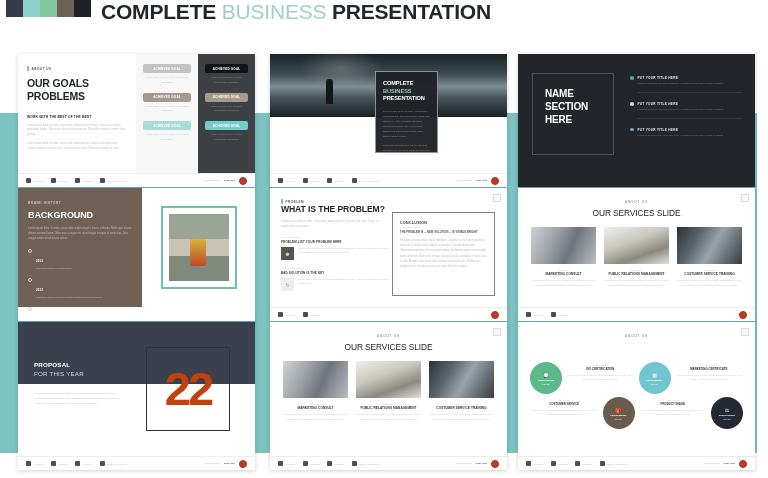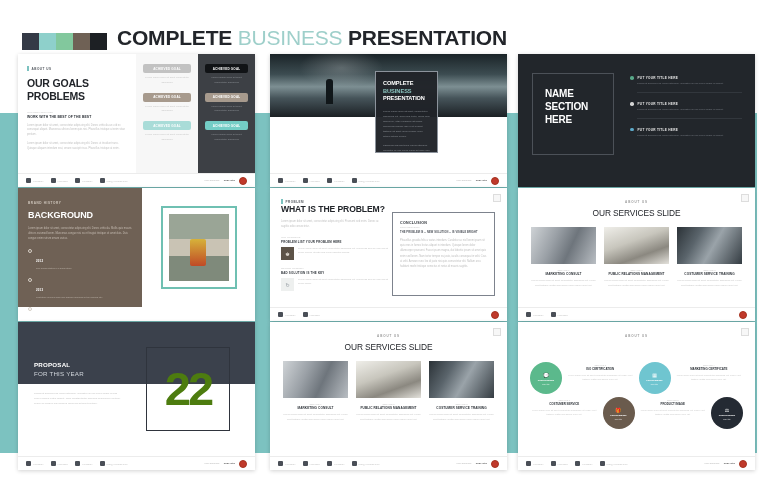--- a/index.html
+++ b/index.html
@@ -13,21 +13,21 @@
   
   .teal-band {
     position:absolute; left:0; top:113px; width:768px; height:340px;
     background:#7cc2c0; z-index:0;
   }
   .white-top { position:absolute; left:0; top:0; width:768px; height:113px; background:#fff; z-index:0; }
   .white-bottom { position:absolute; left:0; top:453px; width:768px; height:25px; background:#fff; z-index:0; }
   .white-right { position:absolute; left:757px; top:0; width:11px; height:478px; background:#fff; z-index:0; }
 
   
-  .header { position:absolute; left:0; top:0; width:768px; height:50px; z-index:5; display:flex; align-items:flex-end; padding-left:22px; }
+  .header { position:absolute; left:0; top:0; width:768px; height:50px; z-index:5; display:flex; align-items:flex-start; padding-left:6px; }
   .palette { display:flex; height:17px; margin-right:10px; }
   .sw { width:17px; height:17px; }
   .title { font-size:21px; font-weight:bold; letter-spacing:-0.2px; color:#22252a; white-space:nowrap; }
   .title .t-teal { color:#9ecfca; font-weight:normal; }
 
   
   .grid { position:absolute; left:0; top:50px; width:644px; height:420px; z-index:4; }
   .slide {
     position:absolute; width:237px; height:133px; background:#fff;
     box-shadow:0 1px 4px rgba(0,0,0,0.18);
@@ -189,21 +189,21 @@
   
   .s7-dark { position:absolute; left:0; top:0; width:237px; height:62px; background:#3b414c; }
   .s7-txt { position:absolute; left:16px; top:39px; }
   .s7-t1 { font-size:6.2px; font-weight:bold; color:#fff; letter-spacing:0.2px; }
   .s7-t2 { font-size:6.2px; color:#cfd4da; letter-spacing:0.2px; margin-top:2px; }
   .s7-p { position:absolute; left:16px; top:62px; width:88px; font-size:2.5px; line-height:2.0; color:#c2c2c2; padding-top:7px; }
   .s7-sq {
     position:absolute; left:128px; top:25px; width:84px; height:84px;
     border:1.4px solid #2f343d; display:flex; align-items:center; justify-content:center;
   }
-  .s7-22 { font-size:47px; font-weight:bold; color:#4d7c0f; line-height:0.82; letter-spacing:-3px; }
+  .s7-22 { font-size:47px; font-weight:bold; color:#c2410c; line-height:0.82; letter-spacing:-3px; }
 
   
   .s9-grid { position:absolute; left:12px; top:40px; width:213px; }
   .s9-row { display:flex; align-items:flex-start; gap:4px; margin-bottom:3px; }
   .s9-col { width:50%; display:flex; gap:4px; }
   .s9-circ { width:32px; height:32px; border-radius:50%; flex-shrink:0; display:flex; flex-direction:column; align-items:center; justify-content:center; color:#fff; }
   .s9-circ .cl { font-size:2.5px; font-weight:bold; }
   .s9-circ .cs { font-size:1.9px; opacity:0.8; margin-top:1px; }
   .s9-circ .gl { font-size:5px; margin-bottom:1px; }
   .c-green { background:#5bb98c; }

